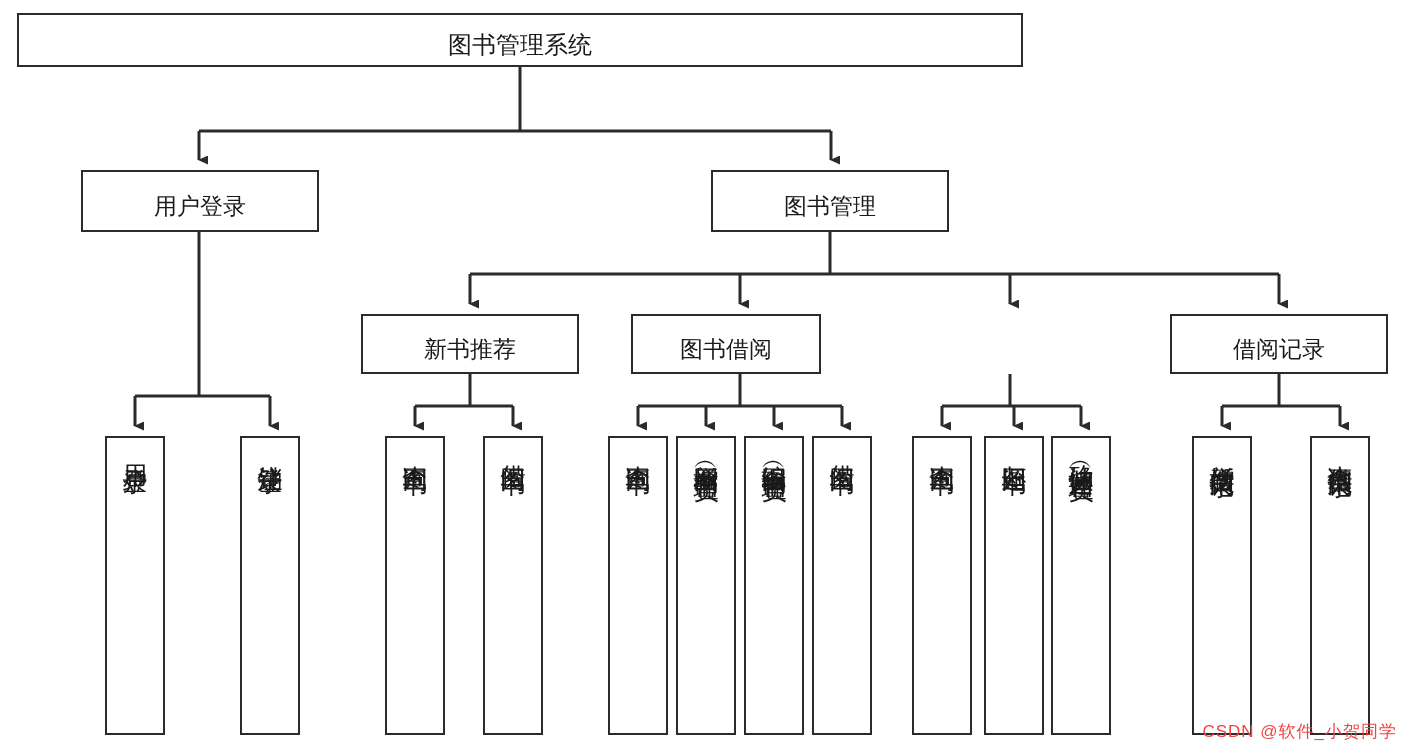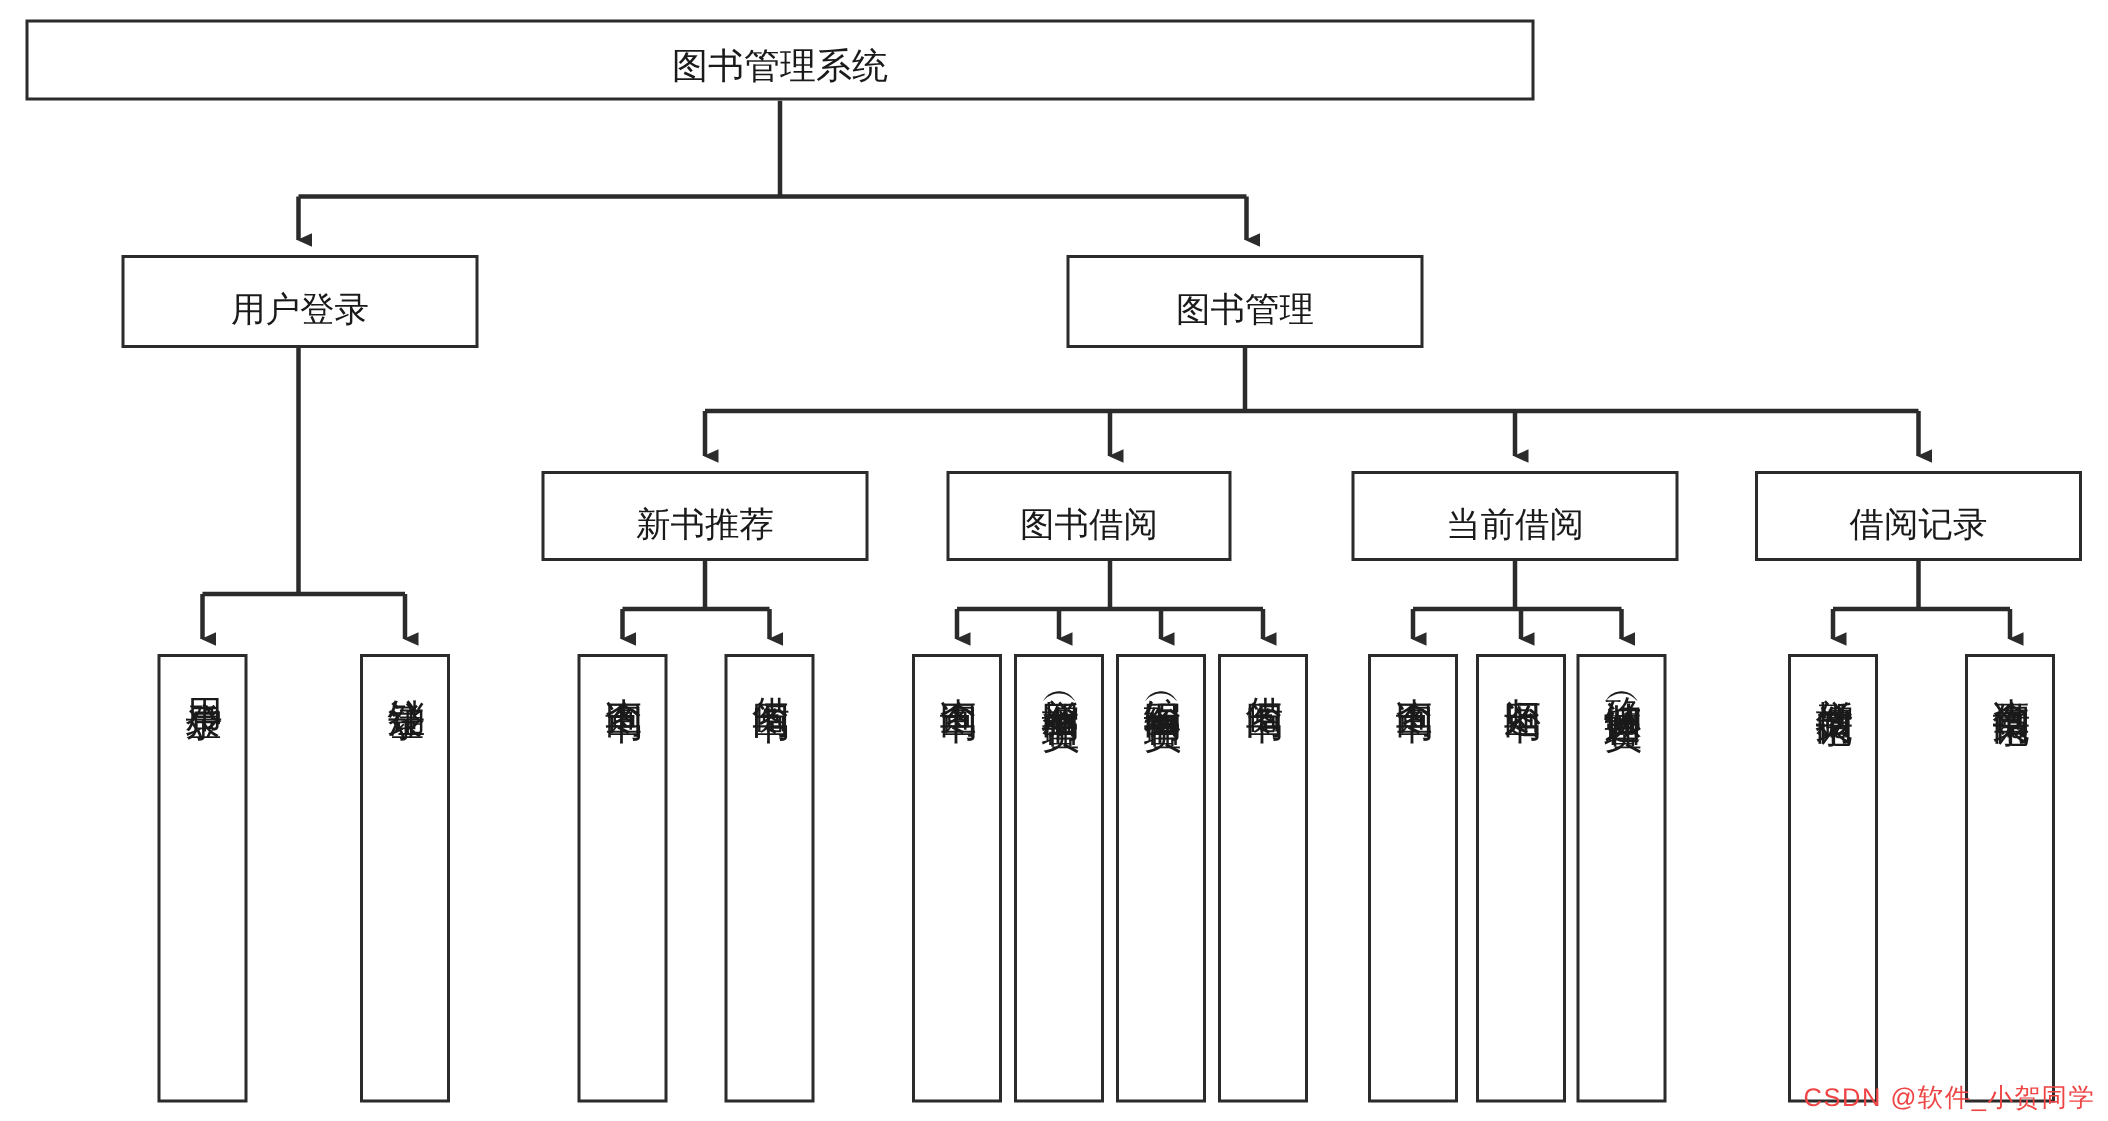--- a/index.html
+++ b/index.html
@@ -124,23 +124,20 @@
   <div class="node h" style="left: 711px; top: 170px; width: 238px; height: 62px;">
     <span class="label">图书管理</span>
   </div>
 
   <div class="node h" style="left: 361px; top: 314px; width: 218px; height: 60px;">
     <span class="label">新书推荐</span>
   </div>
   <div class="node h" style="left: 631px; top: 314px; width: 190px; height: 60px;">
     <span class="label">图书借阅</span>
   </div>
-  <div class="node h" style="left: 901px; top: 314px; width: 218px; height: 60px;">
-    <span class="label">当前借阅</span>
-  </div>
   <div class="node h" style="left: 1170px; top: 314px; width: 218px; height: 60px; align-items: center;">
     <span class="label">借阅记录</span>
   </div>
 
   <div class="node v" style="left: 105px; top: 436px; width: 60px; height: 299px;">
     <span class="label">用户登录</span>
   </div>
   <div class="node v" style="left: 240px; top: 436px; width: 60px; height: 299px;">
     <span class="label">注销登录</span>
   </div>

